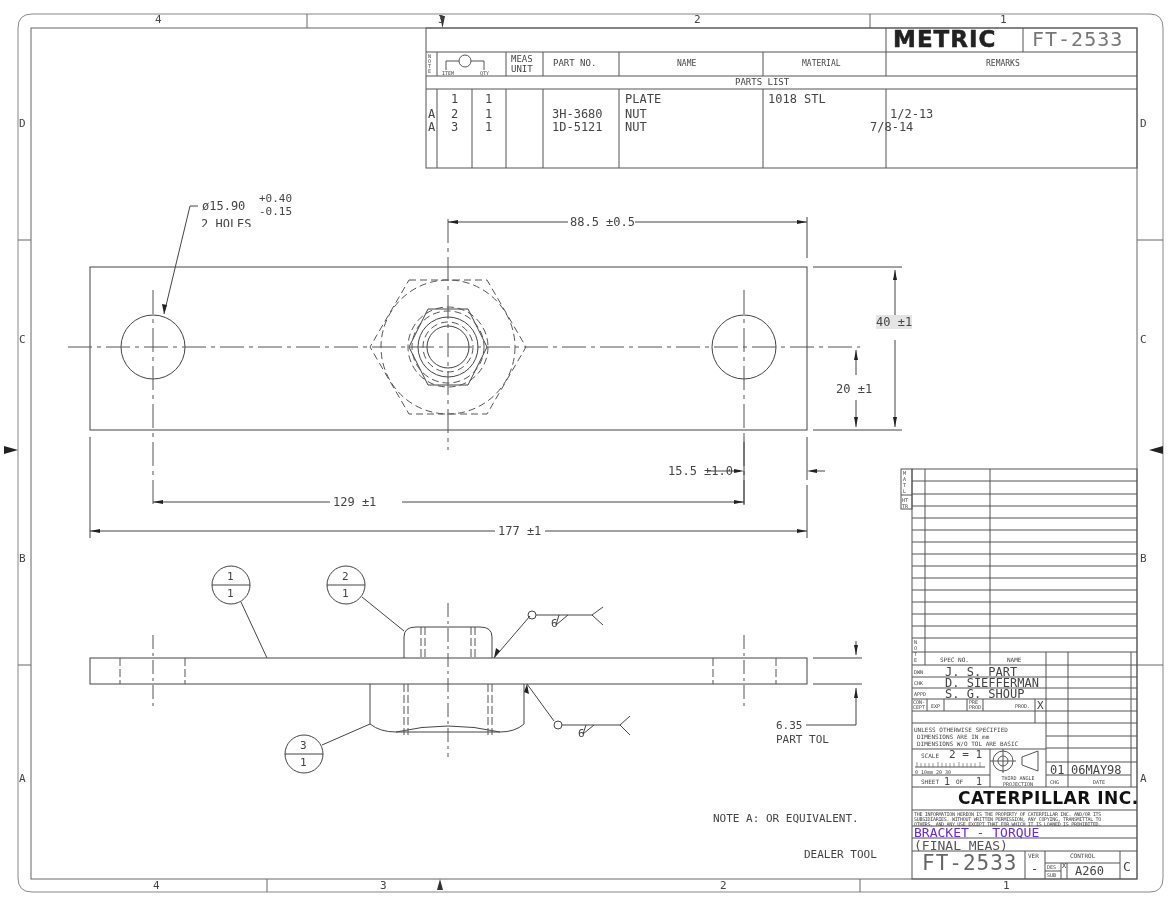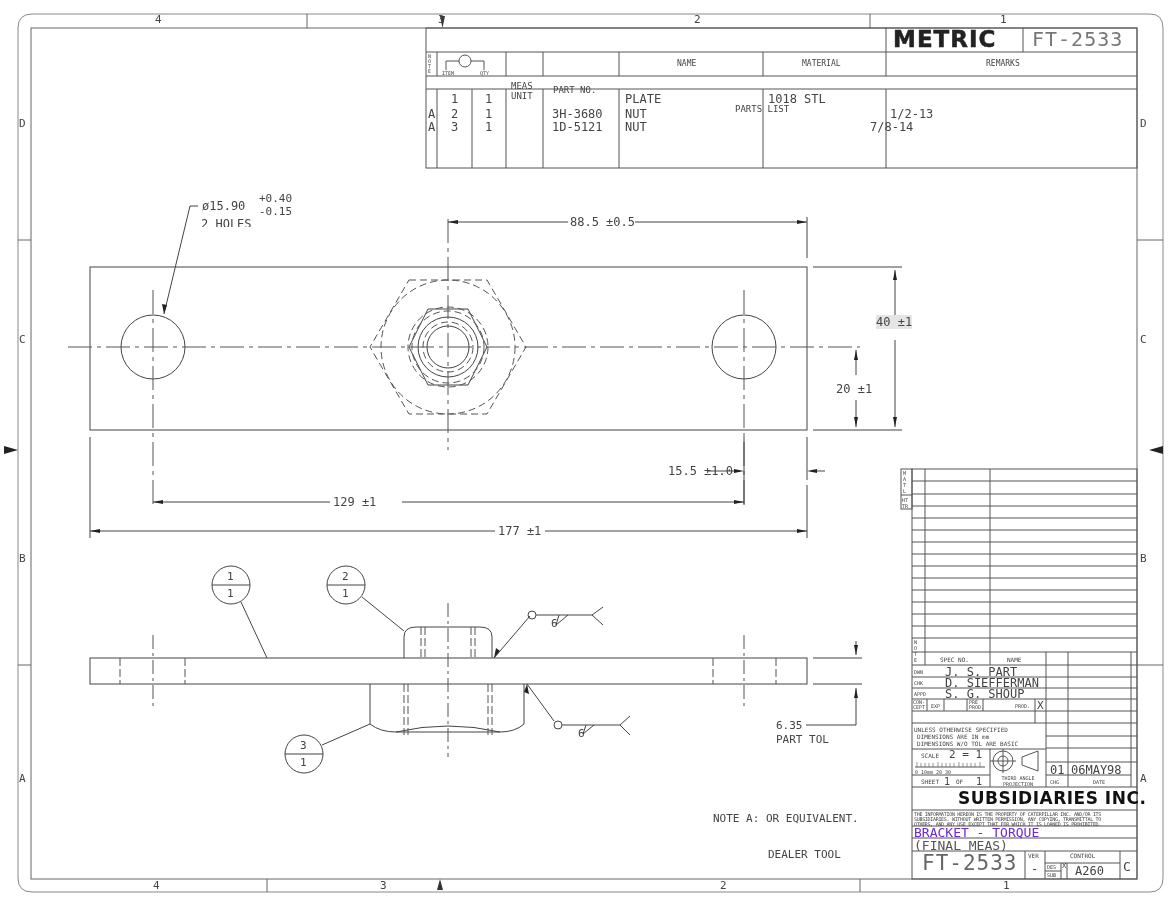--- a/index.html
+++ b/index.html
@@ -1,19 +1,19 @@
 <!DOCTYPE html>
 <html><head>
 <meta charset="utf-8">
 <style>
   html,body{margin:0;padding:0;background:#fff;}
   body{width:1174px;height:905px;position:relative;overflow:hidden;font-family:"DejaVu Sans Mono","Liberation Mono",monospace;color:#333;}
   svg{position:absolute;left:0;top:0;}
   .t{position:absolute;white-space:nowrap;color:#444;font-family:"DejaVu Sans Mono","Liberation Mono",monospace;}
-  .s9{font-size:9px;margin-top:27px;} .s10{font-size:10px;} .s11{font-size:11px;} .s12{font-size:12px;} .s13{font-size:13px;}
+  .s9{font-size:9px;} .s10{font-size:10px;} .s11{font-size:11px;} .s12{font-size:12px;} .s13{font-size:13px;}
   .s6{font-size:6px;} .s5{font-size:5px;} .s7{font-size:7px;} .s8{font-size:8px;}
   .metric{font-family:"DejaVu Sans","Liberation Sans",sans-serif;font-weight:900;font-size:23px;letter-spacing:1px;color:#222;-webkit-text-stroke:0.5px #222;}
   .cat{font-family:"DejaVu Sans","Liberation Sans",sans-serif;font-weight:900;font-size:17px;color:#111;letter-spacing:0.5px;}
   .big{font-size:22px;color:#555;letter-spacing:1px;}
 </style>
 </head>
 <body>
 
 <svg width="1174" height="905" viewBox="0 0 1174 905" xmlns="http://www.w3.org/2000/svg">
   <g fill="none" stroke="#666" stroke-width="1">
@@ -367,21 +367,21 @@
   <span class="t s11" style="left:300px;top:739px">3</span>
   <span class="t s11" style="left:300px;top:756px">1</span>
   <span class="t s11" style="left:551px;top:617px">6</span>
   <span class="t s11" style="left:578px;top:727px">6</span>
   <span class="t s11" style="left:776px;top:719px">6.35</span>
   <span class="t s11" style="left:776px;top:733px">PART TOL</span>
 </div>
 
 <div>
   <span class="t s11" style="left:713px;top:812px">NOTE A: OR EQUIVALENT.</span>
-  <span class="t s11" style="left:768px;top:848px">DEALER TOOL</span>
+  <span class="t s11" style="left:804px;top:848px">DEALER TOOL</span>
 </div>
 
 <div>
   <span class="t s5" style="left:903px;top:470px;width:6px;white-space:normal;line-height:6px;word-break:break-all">MATL</span>
   <span class="t s5" style="left:902px;top:497px;width:9px;white-space:normal;line-height:6px">HT TR</span>
   <span class="t s5" style="left:914px;top:639px;width:6px;white-space:normal;line-height:6px;word-break:break-all;height:24px;overflow:hidden">NOTE</span>
   <span class="t s6" style="left:940px;top:656px">SPEC NO.</span>
   <span class="t s6" style="left:1007px;top:656px">NAME</span>
 
   <span class="t s5" style="left:914px;top:669px">DWN</span>
@@ -408,21 +408,21 @@
   <span class="t s10" style="left:944px;top:776px">1</span>
   <span class="t s6" style="left:956px;top:778px">OF</span>
   <span class="t s10" style="left:976px;top:776px">1</span>
   <span class="t s5" style="left:994px;top:775px;width:48px;white-space:normal;line-height:6px;text-align:center">THIRD ANGLE PROJECTION</span>
 
   <span class="t s12" style="left:1050px;top:763px">01</span>
   <span class="t s12" style="left:1071px;top:763px">06MAY98</span>
   <span class="t s5" style="left:1050px;top:779px">CHG</span>
   <span class="t s5" style="left:1093px;top:779px">DATE</span>
 
-  <span class="t cat" style="left:958px;top:788px">SUBSIDIARIES INC.</span>
+  <span class="t cat" style="left:958px;top:788px">CATERPILLAR INC.</span>
   <span class="t s5" style="left:914px;top:811px;letter-spacing:-0.3px">THE INFORMATION HEREON IS THE PROPERTY OF CATERPILLAR INC. AND/OR ITS</span>
   <span class="t s5" style="left:914px;top:816px;letter-spacing:-0.3px">SUBSIDIARIES. WITHOUT WRITTEN PERMISSION, ANY COPYING, TRANSMITTAL TO</span>
   <span class="t s5" style="left:914px;top:821px;letter-spacing:-0.3px">OTHERS, AND ANY USE EXCEPT THAT FOR WHICH IT IS LOANED IS PROHIBITED.</span>
 
   <span class="t s13" style="left:914px;top:825px;color:#6d28d9">BRACKET - TORQUE</span>
   <span class="t s13" style="left:914px;top:838px;color:#555">(FINAL MEAS)</span>
   <span class="t big" style="left:922px;top:851px;font-size:21px;color:#666">FT-2533</span>
   <span class="t s6" style="left:1028px;top:852px">VER</span>
   <span class="t s12" style="left:1031px;top:862px">-</span>
   <span class="t s6" style="left:1070px;top:852px">CONTROL</span>

